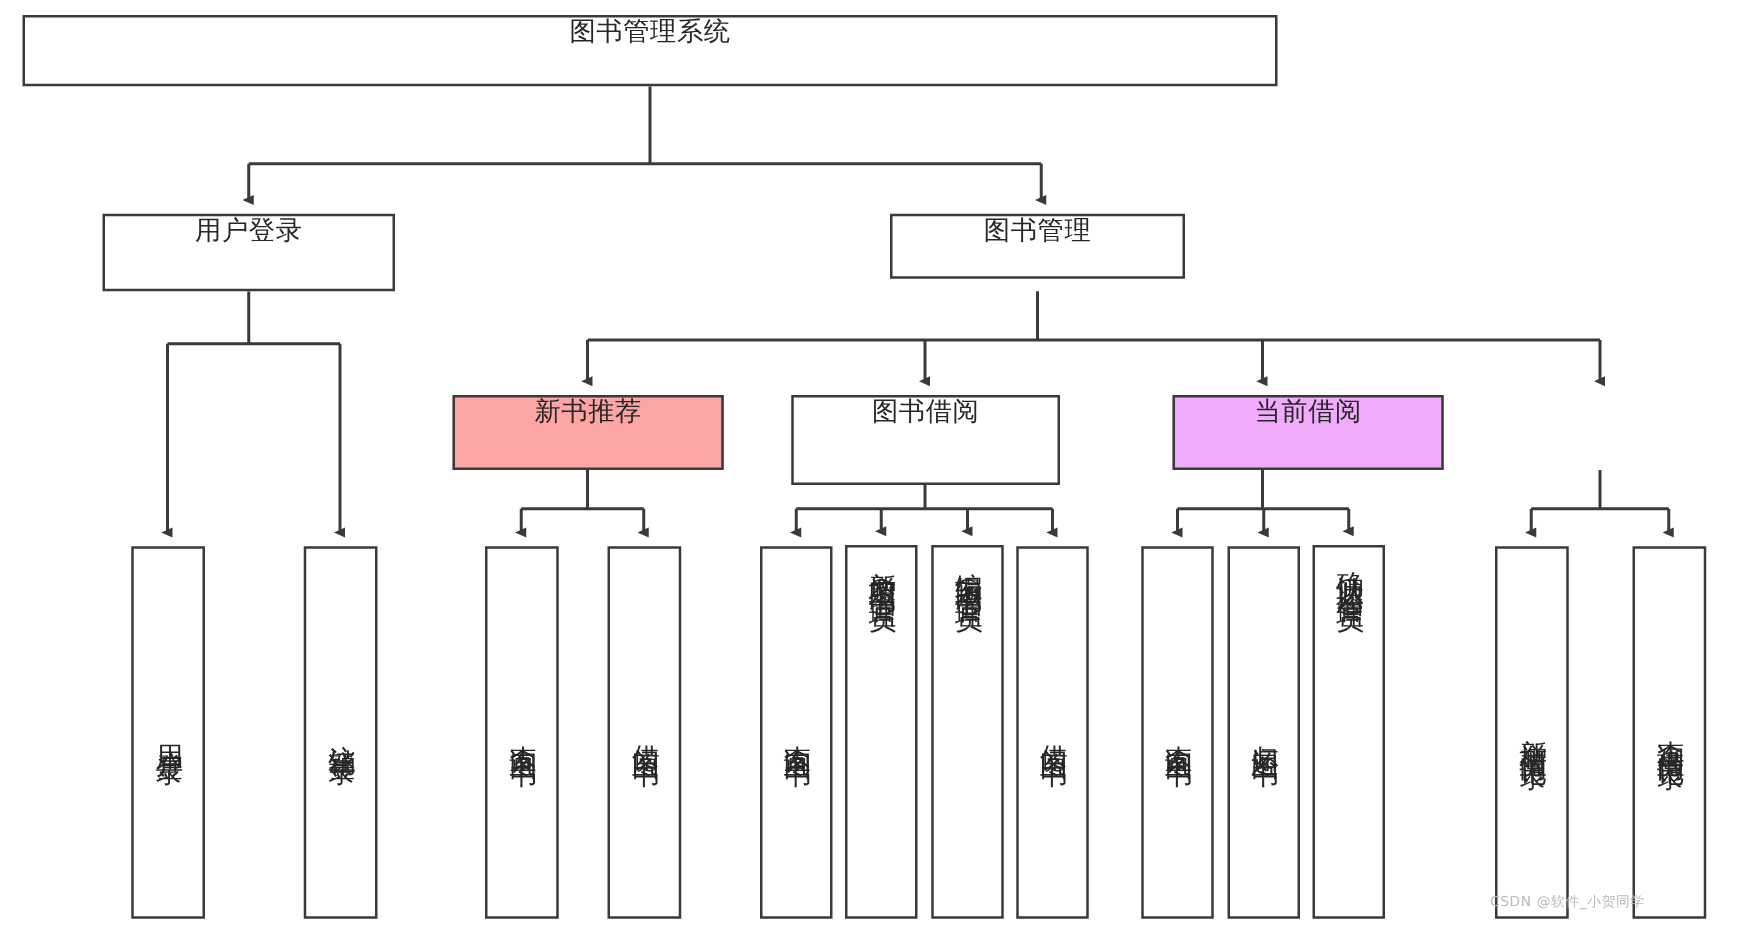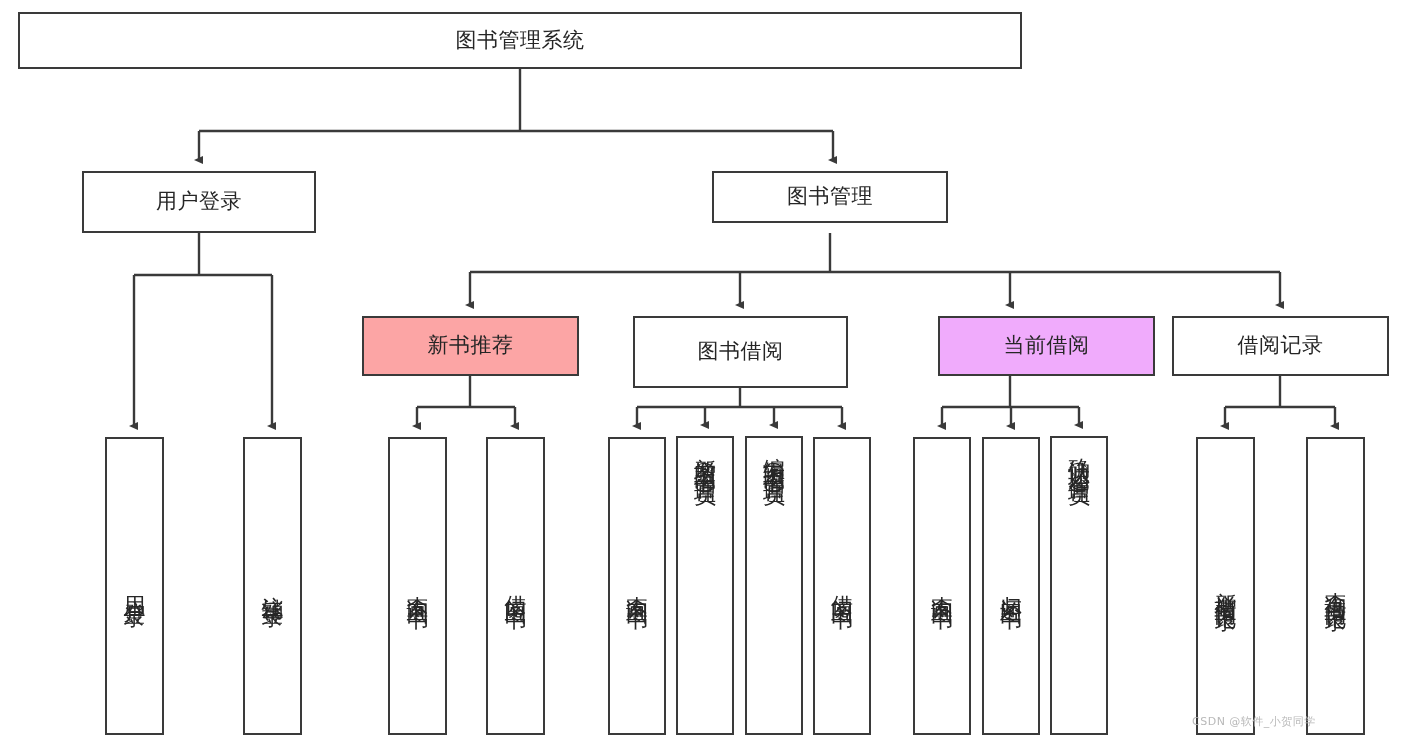--- a/index.html
+++ b/index.html
@@ -24,21 +24,20 @@
     width: 1405px;
     height: 747px;
     pointer-events: none;
   }
   .node {
     position: absolute;
     box-sizing: border-box;
     background: #ffffff;
     border: 2px solid #3a3a3a;
     display: flex;
-    align-items: center;
     justify-content: center;
     color: #262626;
   }
   .node .label {
     display: block;
     text-align: center;
     line-height: 1.12;
     letter-spacing: 0.5px;
   }
   .node.horizontal .label {
@@ -138,23 +137,20 @@
 
   <div class="node horizontal" style="left: 362px; top: 316px; width: 217px; height: 60px; border-color: rgb(58, 58, 58); background: #fca5a5; color: rgb(38, 38, 38);">
     <span class="label">新书推荐</span>
   </div>
   <div class="node horizontal" style="left: 633px; top: 316px; width: 215px; height: 72px; border-color: rgb(58, 58, 58); background: rgb(255, 255, 255); color: rgb(38, 38, 38);">
     <span class="label">图书借阅</span>
   </div>
   <div class="node horizontal" style="left: 902px; top: 316px; width: 217px; height: 60px; border-color: rgb(58, 58, 58); background: #f0abfc; color: rgb(38, 38, 38); margin-left: 36px;">
     <span class="label">当前借阅</span>
   </div>
-  <div class="node horizontal" style="left: 1172px; top: 316px; width: 217px; height: 60px; border-color: rgb(58, 58, 58); background: rgb(255, 255, 255); color: rgb(38, 38, 38);">
-    <span class="label">借阅记录</span>
-  </div>
 
   <div class="node vertical centered" style="left: 105px; top: 437px; width: 59px; height: 298px; border-color: rgb(58, 58, 58); background: rgb(255, 255, 255); color: rgb(38, 38, 38);">
     <span class="label">用户登录</span>
   </div>
   <div class="node vertical centered" style="left: 243px; top: 437px; width: 59px; height: 298px; border-color: rgb(58, 58, 58); background: rgb(255, 255, 255); color: rgb(38, 38, 38);">
     <span class="label">注销登录</span>
   </div>
   <div class="node vertical centered" style="left: 388px; top: 437px; width: 59px; height: 298px; border-color: rgb(58, 58, 58); background: rgb(255, 255, 255); color: rgb(38, 38, 38);">
     <span class="label">查询图书</span>
   </div>

